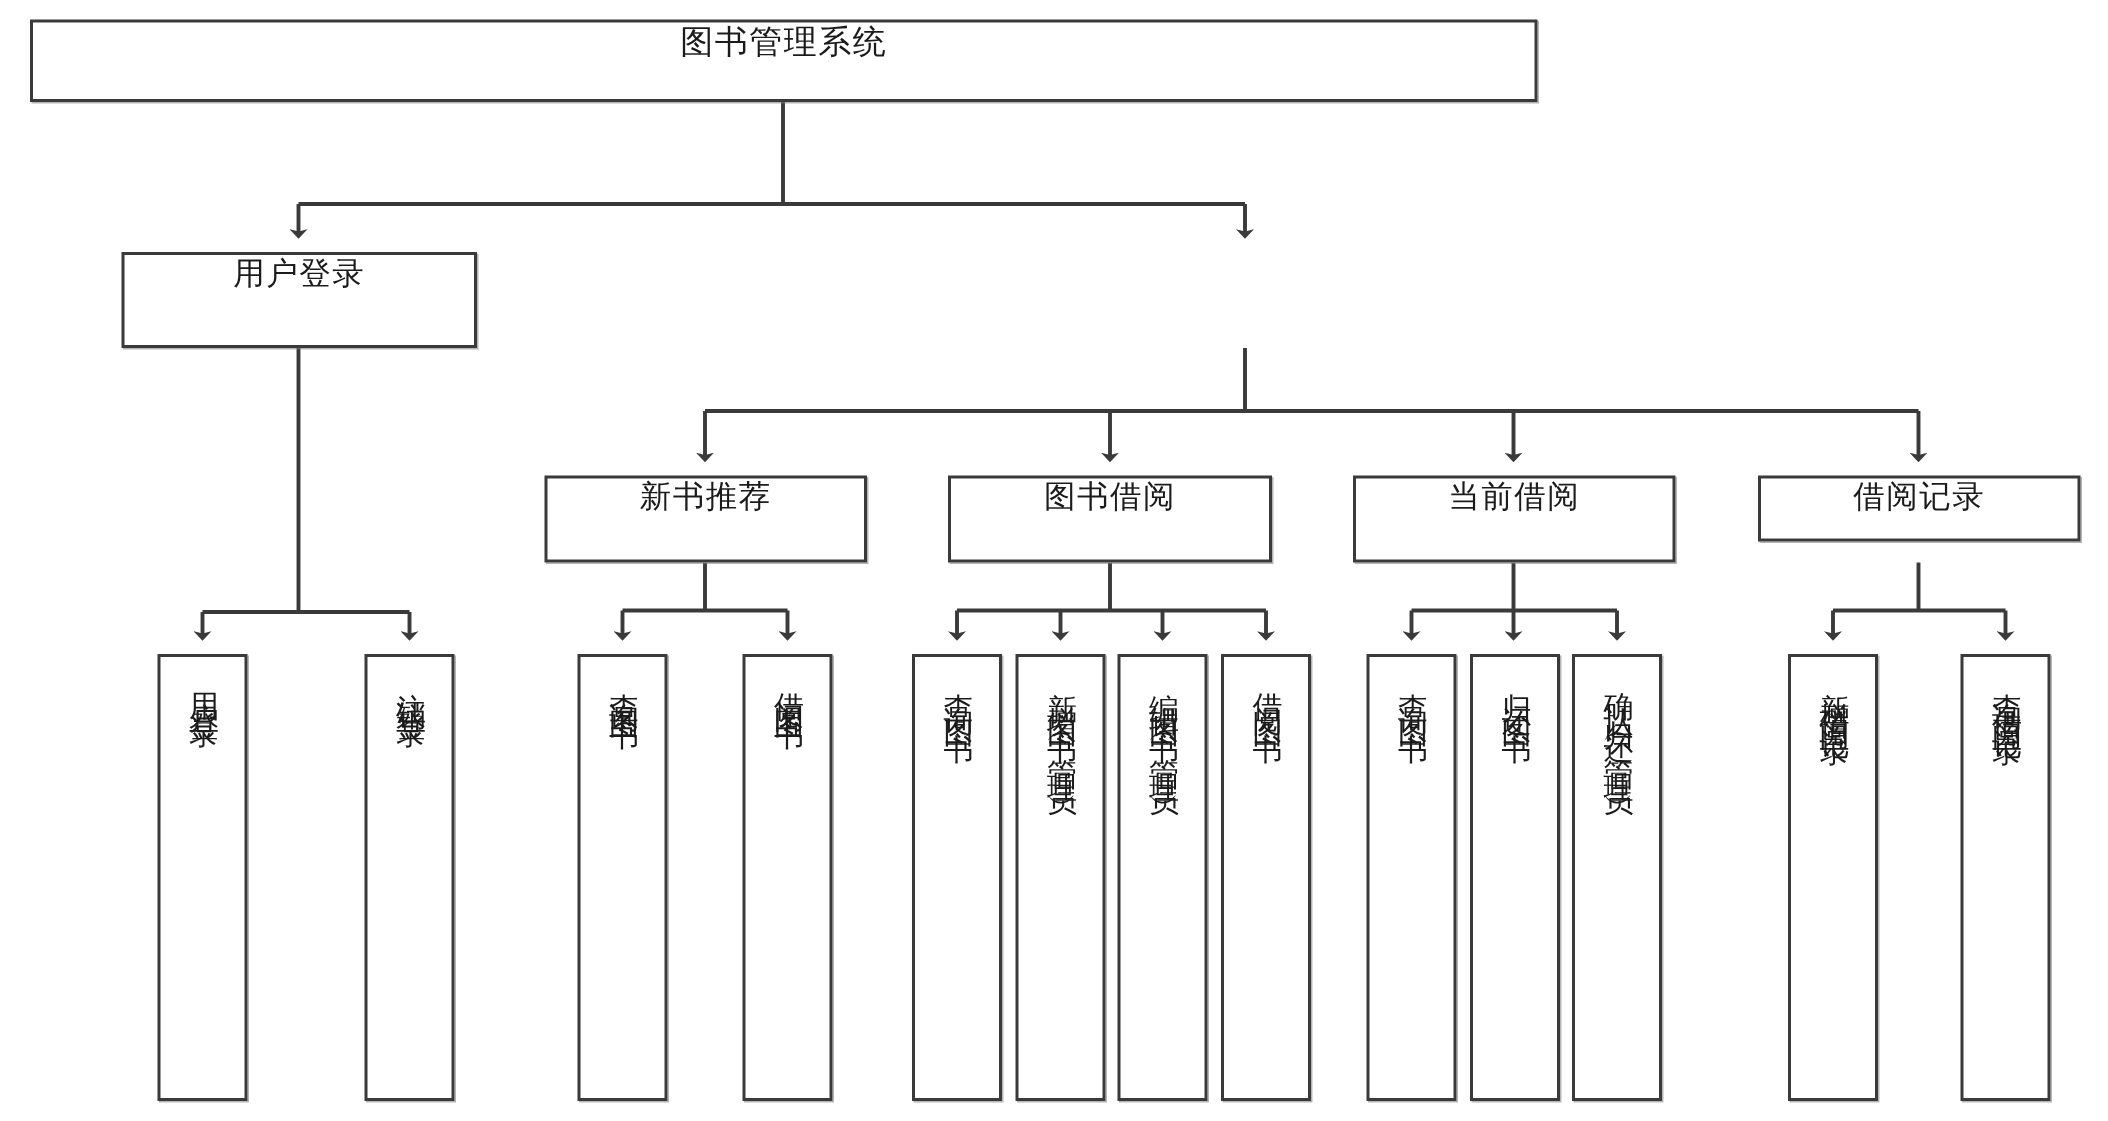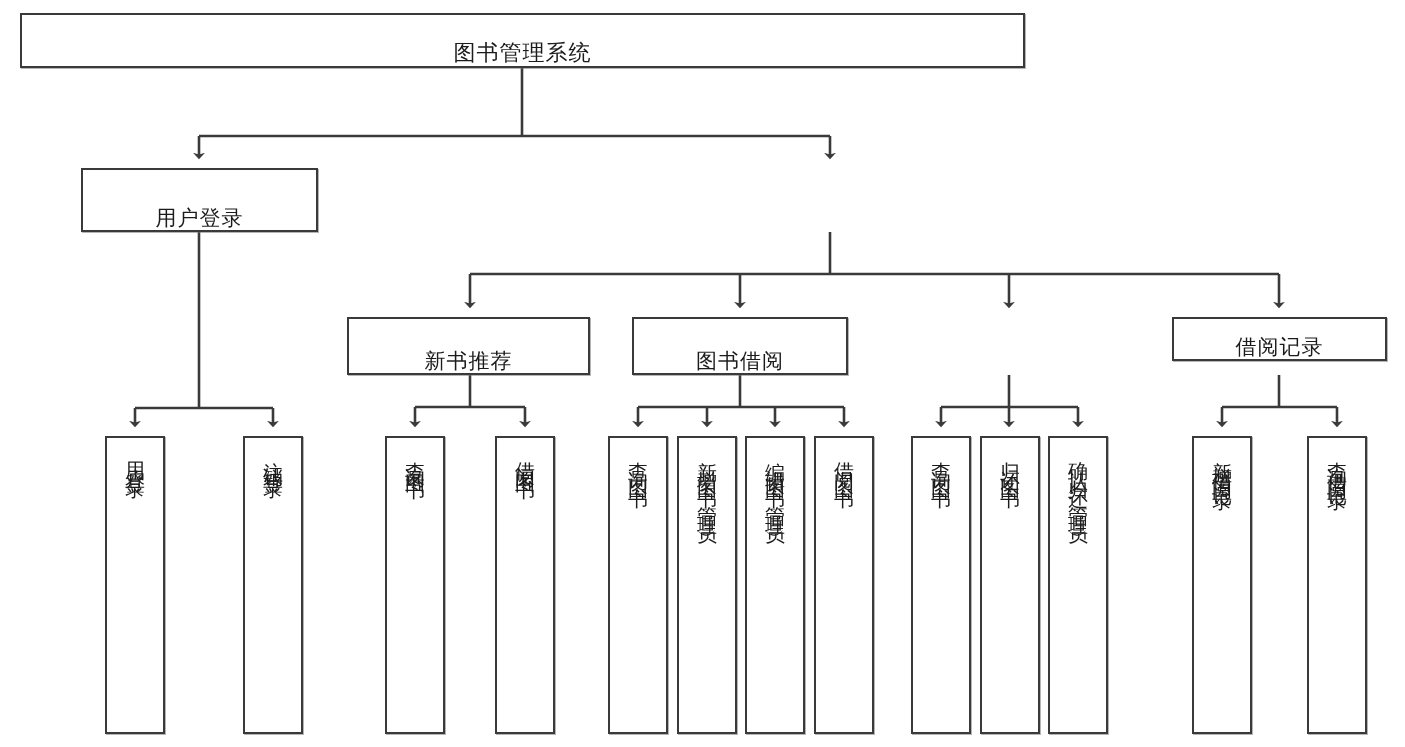--- a/index.html
+++ b/index.html
@@ -25,21 +25,21 @@
     height: 747px;
     pointer-events: none;
   }
   .node {
     position: absolute;
     box-sizing: border-box;
     background: #ffffff;
     border: 2px solid #3a3a3a;
     box-shadow: 1px 1px 0 rgba(120,120,120,0.55);
     display: flex;
-    align-items: flex-end;
+    align-items: flex-start;
     justify-content: center;
     color: #1b1b1b;
     z-index: 2;
   }
   .node.horiz {
     font-size: 21px;
     letter-spacing: 1px;
     line-height: 1.2;
   }
   .node.root {
@@ -129,25 +129,28 @@
   </svg>
 
   <div class="node horiz root" style="left:20px; top:13px; width:1005px; height:55px;">
     <span>图书管理系统</span>
   </div>
 
   <div class="node horiz" style="left:81px; top:168px; width:237px; height:64px;">
     <span>用户登录</span>
   </div>
 
-  <div class="node horiz" style="left:347px; top:317px; width:243px; height:58px;">
+  <div class="node horiz" style="left:363px; top:317px; width:215px; height:58px;">
     <span>新书推荐</span>
   </div>
   <div class="node horiz" style="left:632px; top:317px; width:216px; height:58px;">
     <span>图书借阅</span>
+  </div>
+  <div class="node horiz" style="left:902px; top:317px; width:215px; height:58px;">
+    <span>当前借阅</span>
   </div>
   <div class="node horiz" style="left:1172px; top:317px; width:215px; height:44px;">
     <span>借阅记录</span>
   </div>
 
   <div class="node leaf" style="left:105px; top:436px; width:60px; height:298px;">
     <span class="vtext">用户登录</span>
   </div>
   <div class="node leaf" style="left:243px; top:436px; width:60px; height:298px;">
     <span class="vtext">注销登录</span>

